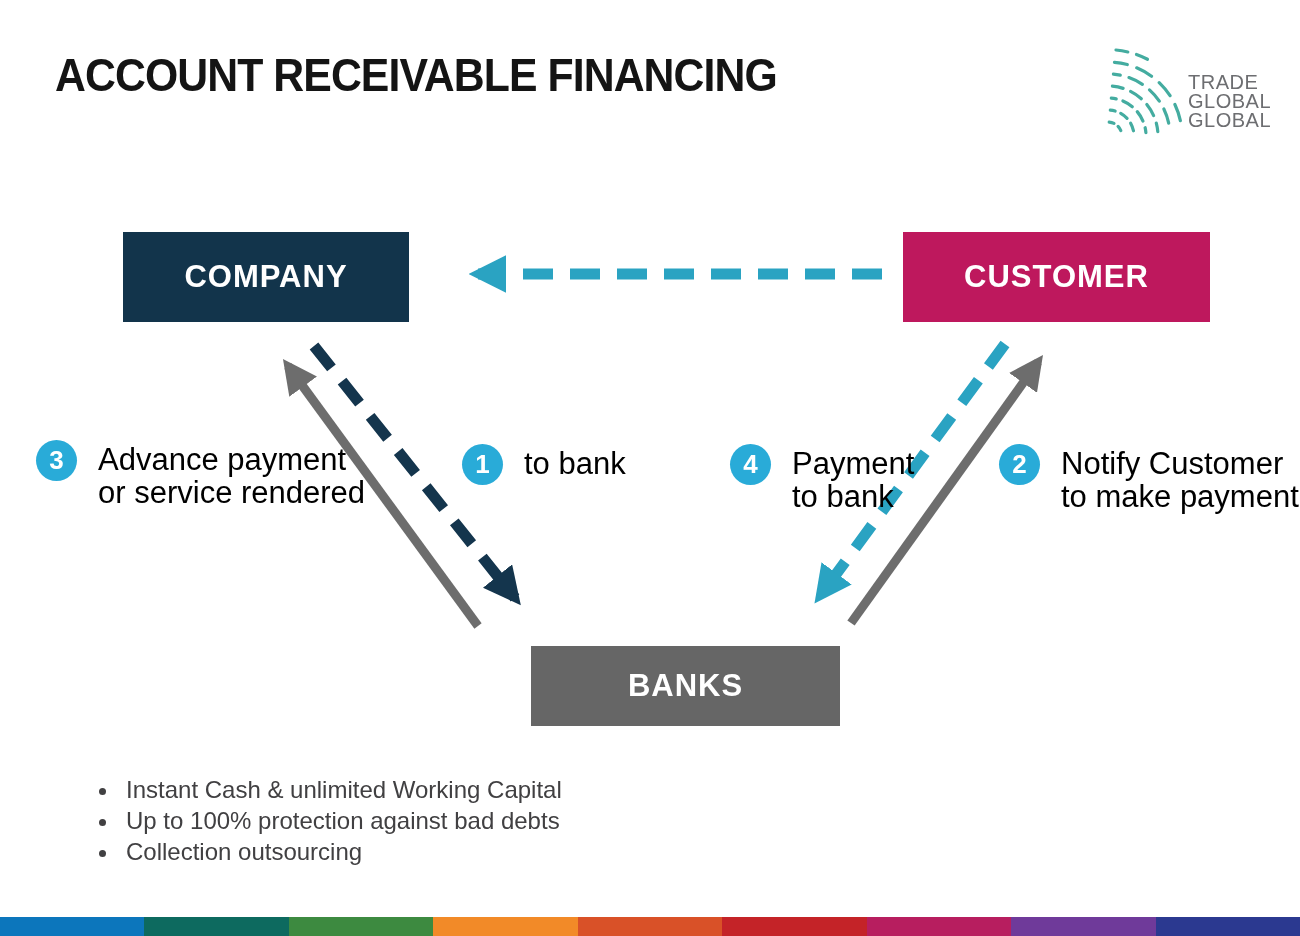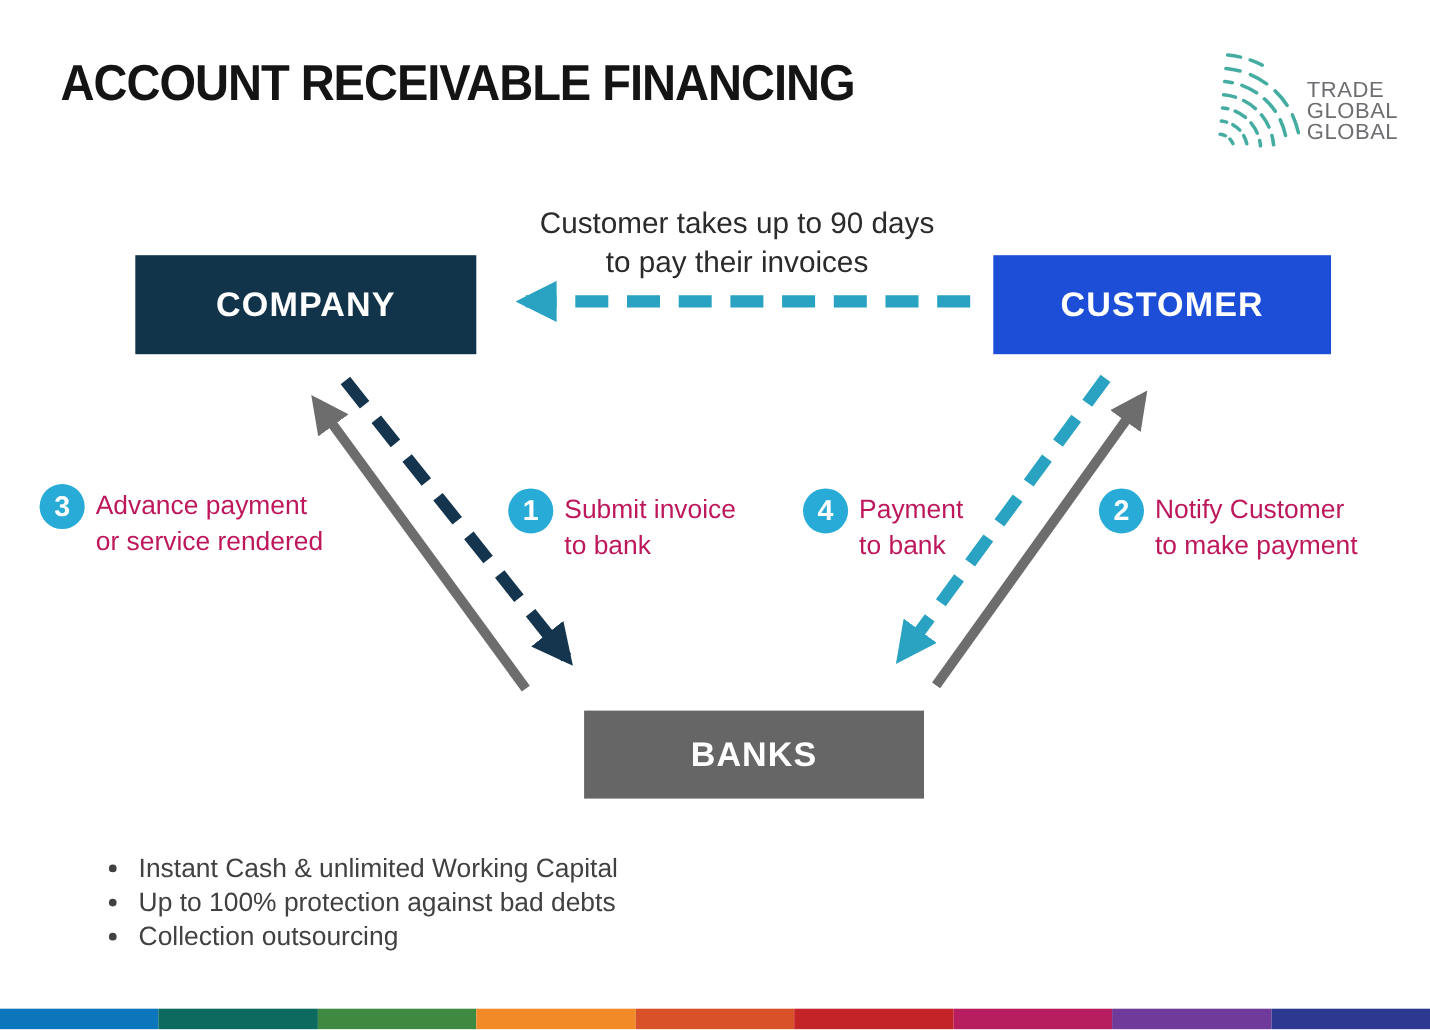--- a/index.html
+++ b/index.html
@@ -14,34 +14,34 @@
     white-space:nowrap; transform:scaleX(0.93); transform-origin:left top;
   }
   
   .logo { position:absolute; left:1102px; top:36px; display:flex; align-items:center; }
   .logo-icon { width:80px; height:102px; }
   .logo-text { margin-left:6px; color:#6d6e71; font-size:20px; font-weight:500;
                letter-spacing:0.5px; line-height:19px;margin-top:28px; }
   
   .node { position:absolute; display:flex; align-items:center; justify-content:center;
           color:#ffffff; font-weight:700; font-size:31px; letter-spacing:1px; }
-  .node-company  { left:123px; top:232px; width:310px; height:90px; }
+  .node-company  { left:123px; top:232px; width:286px; height:90px; }
   .node-customer { left:903px; top:232px; width:307px; height:90px; }
   .node-banks    { left:531px; top:646px; width:309px; height:80px; }
   
   .top-caption { position:absolute; left:420px; top:186px; width:500px;
                  text-align:center; color:#2b2b2b; font-size:27px; line-height:35px; }
   
   .arrows { position:absolute; left:0; top:0; width:1300px; height:936px; pointer-events:none; }
   
   .step { position:absolute; display:flex; align-items:flex-start; }
   .step-circle { width:41px; height:41px; border-radius:50%; flex:0 0 41px;
                  display:flex; align-items:center; justify-content:center;
                  color:#ffffff; font-weight:700; font-size:26px; }
-  .step-text { margin-left:10px; color:#be185d; font-size:24px; line-height:33px;
+  .step-text { margin-left:21px; color:#000000; font-size:31px; line-height:33px;
                padding-top:3px; white-space:nowrap; }
   .step-3 { left:36px;  top:440px; }
   .step-1 { left:462px; top:444px; }
   .step-4 { left:730px; top:444px; }
   .step-2 { left:999px; top:444px; }
   
   .benefits { position:absolute; left:96px; top:774px; list-style:disc;
               padding-left:24px; color:#414042; font-size:24px; line-height:31px; }
   .benefits li { padding-left:6px; }
   
@@ -65,24 +65,20 @@
       <path d="M12.5 26.3 A74 74 0 0 1 79.7 93.6" stroke-dasharray="17 10" stroke-dashoffset="4"></path>
       <path d="M14 14 A86 86 0 0 1 52 27" stroke-dasharray="12 9"></path>
     </svg>
     <div class="logo-text">
       <div>TRADE</div>
       <div>GLOBAL</div>
       <div>GLOBAL</div>
     </div>
   </div>
 
-  <div class="top-caption">
-    <div>Customer takes up to 90 days</div>
-    <div>to pay their invoices</div>
-  </div>
 
   <svg class="arrows" viewBox="0 0 1300 936">
     <defs>
       <marker id="ah-teal" viewBox="0 0 10 10" refX="7.5" refY="5" markerWidth="3.4" markerHeight="3.4" orient="auto-start-reverse">
         <path d="M0 0 L10 5 L0 10 z" fill="#2AA3C2"></path>
       </marker>
       <marker id="ah-navy" viewBox="0 0 10 10" refX="7.5" refY="5" markerWidth="3.4" markerHeight="3.4" orient="auto-start-reverse">
         <path d="M0 0 L10 5 L0 10 z" fill="#14354D"></path>
       </marker>
       <marker id="ah-gray" viewBox="0 0 10 10" refX="7.5" refY="5" markerWidth="3.8" markerHeight="3.8" orient="auto-start-reverse">
@@ -92,39 +88,38 @@
     <line x1="882" y1="274" x2="478" y2="274" stroke="#2AA3C2" stroke-width="11" stroke-dasharray="30 17" marker-end="url(#ah-teal)"></line>
     <line x1="314" y1="346" x2="515" y2="598" stroke="#14354D" stroke-width="11" stroke-dasharray="28 17" marker-end="url(#ah-navy)"></line>
     <line x1="478" y1="626" x2="288" y2="366" stroke="#6D6D6D" stroke-width="9" marker-end="url(#ah-gray)"></line>
     <line x1="1005" y1="344" x2="820" y2="596" stroke="#2AA3C2" stroke-width="11" stroke-dasharray="28 17" marker-end="url(#ah-teal)"></line>
     <line x1="851" y1="623" x2="1038" y2="362" stroke="#6D6D6D" stroke-width="9" marker-end="url(#ah-gray)"></line>
   </svg>
 
   <div class="node node-company" style="background: rgb(18, 52, 75);">
     <span>COMPANY</span>
   </div>
-  <div class="node node-customer" style="background: #1d4ed8;">
+  <div class="node node-customer" style="background: #be185d;">
     <span>CUSTOMER</span>
   </div>
   <div class="node node-banks" style="background: rgb(102, 102, 102);">
     <span>BANKS</span>
   </div>
 
   <div class="step step-3">
     <div class="step-circle" style="background: rgb(41, 171, 216);">3</div>
     <div class="step-text">
       <div>Advance payment</div>
       <div>or service rendered</div>
     </div>
   </div>
 
   <div class="step step-1">
     <div class="step-circle" style="background: rgb(41, 171, 216);">1</div>
     <div class="step-text">
-      <div>Submit invoice</div>
       <div>to bank</div>
     </div>
   </div>
 
   <div class="step step-4">
     <div class="step-circle" style="background: rgb(41, 171, 216);">4</div>
     <div class="step-text">
       <div>Payment</div>
       <div>to bank</div>
     </div>

